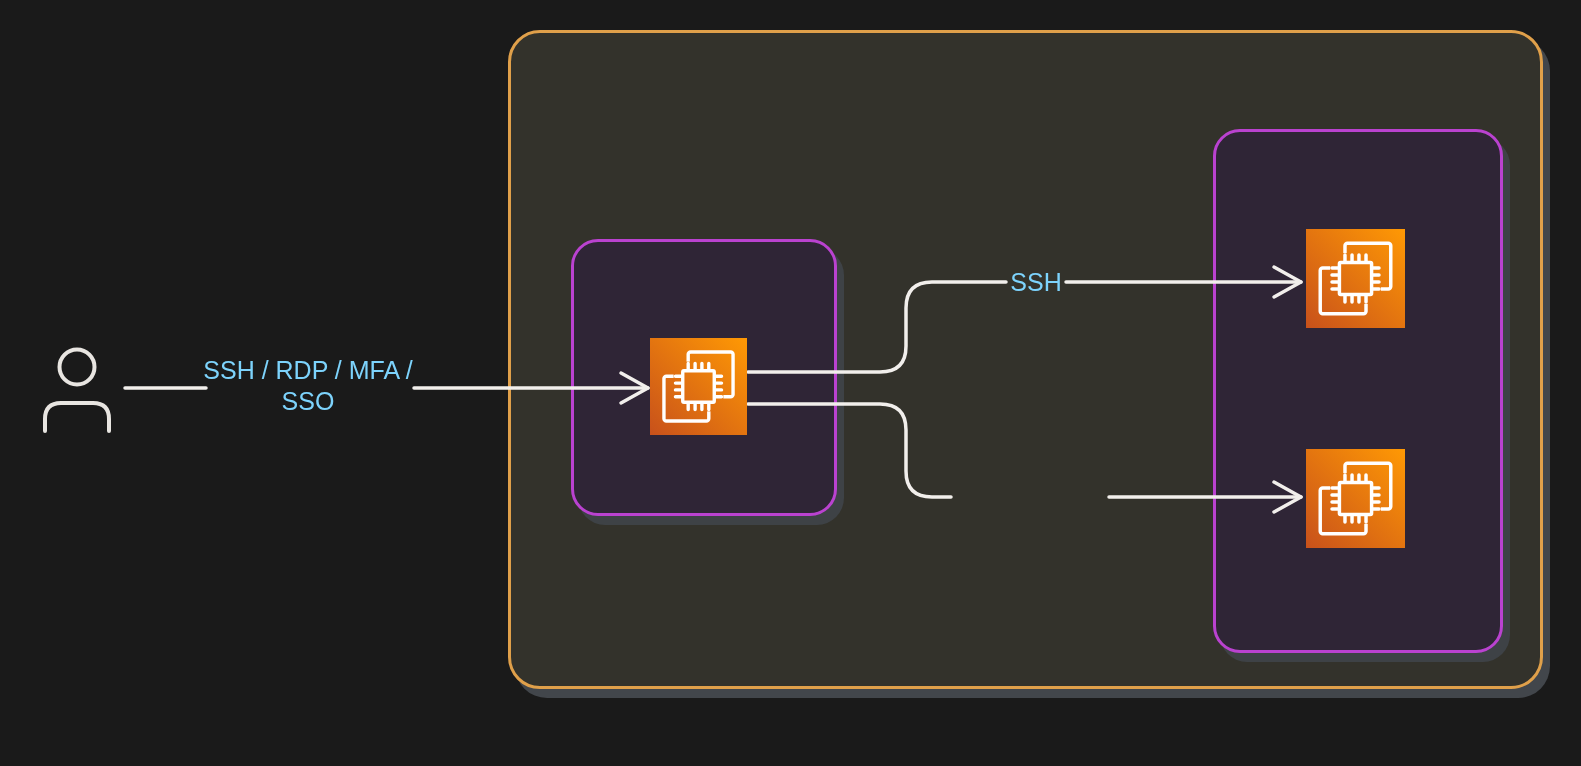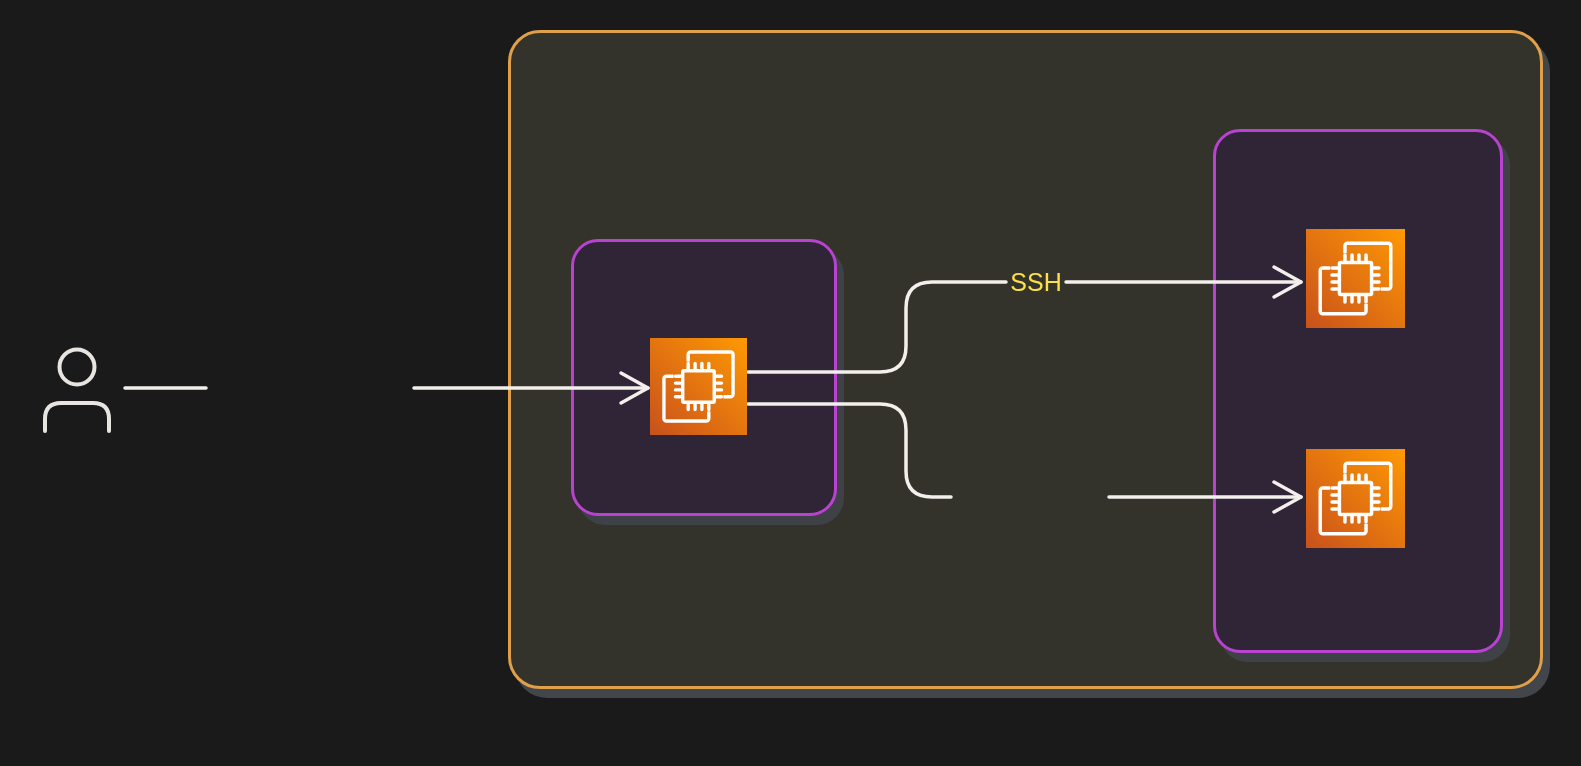--- a/index.html
+++ b/index.html
@@ -33,21 +33,21 @@
 
   svg.overlay {
     position: absolute;
     left: 0; top: 0;
   }
   .node-icon {
     position: absolute;
   }
   .lbl {
     position: absolute;
-    color: #fde047;
+    color: #7dd3fc;
     font-size: 25px;
     line-height: 31px;
     text-align: center;
     white-space: nowrap;
   }
   .lbl.stack { display: flex; flex-direction: column; align-items: center; }
 </style>
 </head>
 <body>
 
@@ -130,17 +130,21 @@
     <rect x="19.5" y="19.5" width="41" height="41" fill="url(#ec2grad)"></rect>
     <g stroke="#ffffff" stroke-width="2.8" fill="none" stroke-linecap="round">
       <rect x="27" y="27" width="26" height="26" rx="1"></rect>
       <path d="M31.5 26 V21 M37.2 26 V21 M42.8 26 V21 M48.5 26 V21"></path>
       <path d="M31.5 54 V59 M37.2 54 V59 M42.8 54 V59 M48.5 54 V59"></path>
       <path d="M26 31.5 H21 M26 37.2 H21 M26 42.8 H21 M26 48.5 H21"></path>
       <path d="M54 31.5 H59 M54 37.2 H59 M54 42.8 H59 M54 48.5 H59"></path>
     </g>
   </svg>
 
+  <div class="lbl stack" style="left:198px; top:355px; width:220px;">
+    <span>SSH / RDP / MFA /</span>
+    <span>SSO</span>
+  </div>
 
   <div class="lbl" style="left:986px; top:267px; width:100px;">SSH</div>
 
 
 </div>
 
 </body></html>

